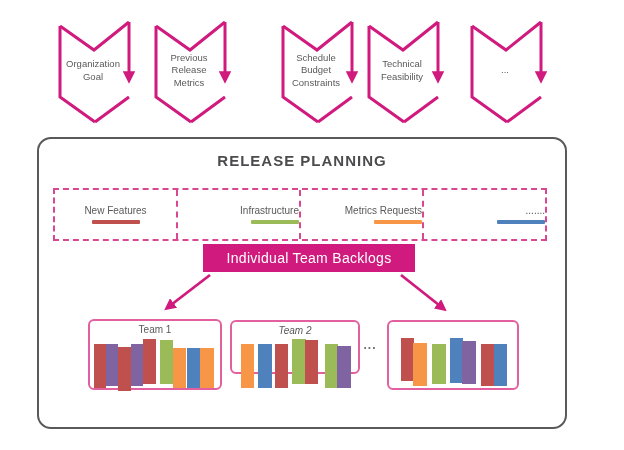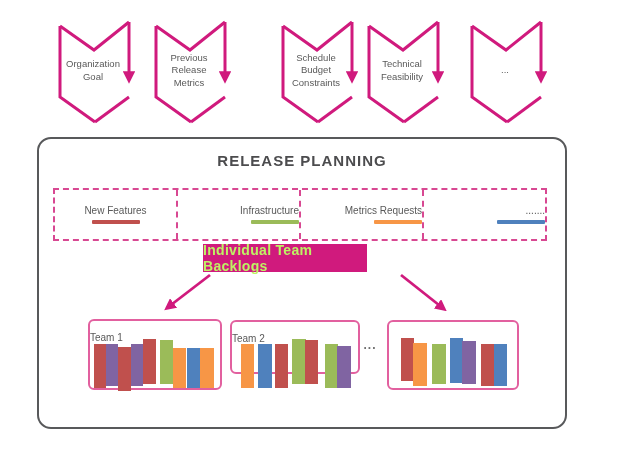--- a/index.html
+++ b/index.html
@@ -21,29 +21,29 @@
 
   
   .legend{position:absolute;left:14px;top:49px;width:494px;height:53px;
           border:2px dashed #d84892;box-sizing:border-box;display:flex;}
   .legend-cell{flex:1;display:flex;flex-direction:column;align-items:center;justify-content:center;gap:4px;}
   .legend-cell + .legend-cell{border-left:2px dashed #d84892;align-items:flex-end;}
   .legend-label{font-size:10px;color:#595959;}
   .legend-swatch{width:48px;height:4px;border-radius:1px;}
 
   
-  .banner{position:absolute;left:164px;top:105px;width:164px;height:28px;background:#d01a7d;
-          display:flex;align-items:center;justify-content:center;color:#bef264;
-          font-size:14px;font-weight:bold;letter-spacing:.3px;}
+  .banner{position:absolute;left:164px;top:105px;width:212px;height:28px;background:#d01a7d;
+          display:flex;align-items:center;justify-content:center;color:#ffffff;
+          font-size:14px;font-weight:normal;letter-spacing:.3px;}
 
   .arrows-svg{position:absolute;left:0;top:0;pointer-events:none;overflow:visible;}
 
   
   .team-box{position:absolute;background:#ffffff;border:2px solid #e2609f;border-radius:6px;box-sizing:border-box;}
-  .team-name{text-align:left;margin-top:11px;font-size:10px;color:#595959;}
+  .team-name{text-align:center;margin-top:3px;font-size:10px;color:#595959;}
   .bar{position:absolute;}
   .teams-ellipsis{position:absolute;left:320px;top:199px;width:22px;text-align:center;
                   font-size:12px;font-weight:bold;color:#6d6d6d;letter-spacing:1px;}
   .defs-holder{position:absolute;width:0;height:0;}
 </style>
 </head>
 <body>
 
 <div class="diagram">
 
@@ -144,21 +144,21 @@
           <div class="bar" style="left: 4px; top: 23px; width: 12px; height: 44px; background: rgb(192, 80, 77);"></div>
           <div class="bar" style="left: 16px; top: 23px; width: 12px; height: 42px; background: rgb(128, 100, 162);"></div>
           <div class="bar" style="left: 28px; top: 26px; width: 13px; height: 44px; background: rgb(192, 80, 77);"></div>
           <div class="bar" style="left: 41px; top: 23px; width: 12px; height: 42px; background: rgb(128, 100, 162);"></div>
           <div class="bar" style="left: 53px; top: 18px; width: 13px; height: 45px; background: rgb(192, 80, 77);"></div>
           <div class="bar" style="left: 70px; top: 19px; width: 13px; height: 44px; background: rgb(155, 187, 89);"></div>
           <div class="bar" style="left: 83px; top: 27px; width: 13px; height: 40px; background: rgb(247, 150, 70);"></div>
           <div class="bar" style="left: 97px; top: 27px; width: 13px; height: 40px; background: rgb(79, 129, 189);"></div>
           <div class="bar" style="left: 110px; top: 27px; width: 14px; height: 40px; background: rgb(247, 150, 70);"></div>
         </div>
-        <div class="team-box" style="left: 191px; top: 181px; width: 130px; height: 54px;">
+        <div class="team-box" style="left: 191px; top: 181px; width: 130px; height: 54px; font-style: italic;">
           <div class="team-name">Team 2</div>
           <div class="bar" style="left: 9px; top: 22px; width: 13px; height: 44px; background: rgb(247, 150, 70);"></div>
           <div class="bar" style="left: 26px; top: 22px; width: 14px; height: 44px; background: rgb(79, 129, 189);"></div>
           <div class="bar" style="left: 43px; top: 22px; width: 13px; height: 44px; background: rgb(192, 80, 77);"></div>
           <div class="bar" style="left: 60px; top: 17px; width: 14px; height: 45px; background: rgb(155, 187, 89);"></div>
           <div class="bar" style="left: 73px; top: 18px; width: 13px; height: 44px; background: rgb(192, 80, 77);"></div>
           <div class="bar" style="left: 93px; top: 22px; width: 13px; height: 44px; background: rgb(155, 187, 89);"></div>
           <div class="bar" style="left: 105px; top: 24px; width: 14px; height: 42px; background: rgb(128, 100, 162);"></div>
         </div>
         <div class="team-box" style="left: 348px; top: 181px; width: 132px; height: 70px;">

